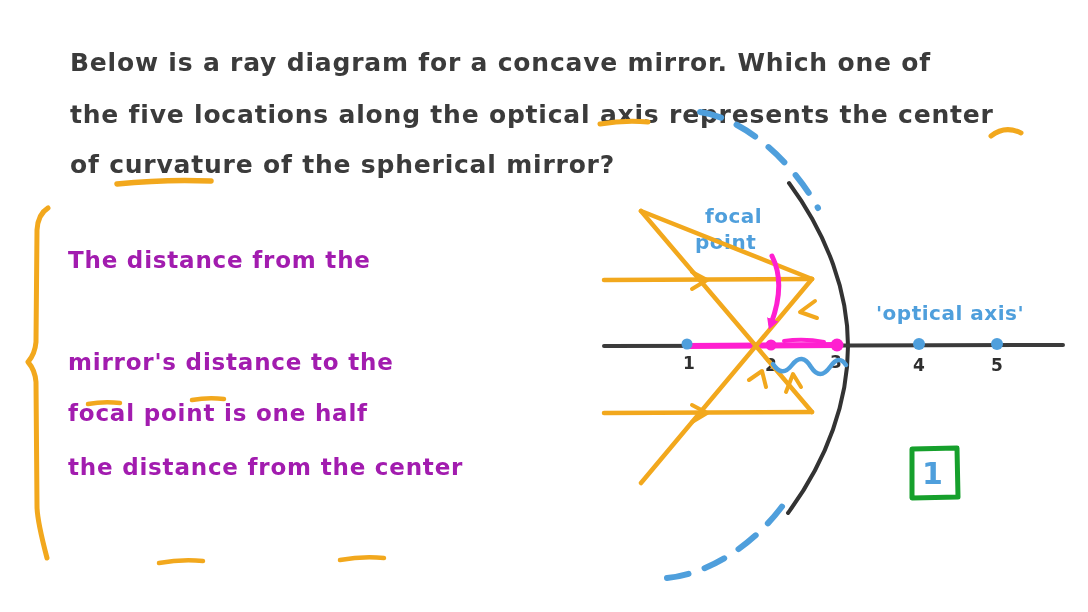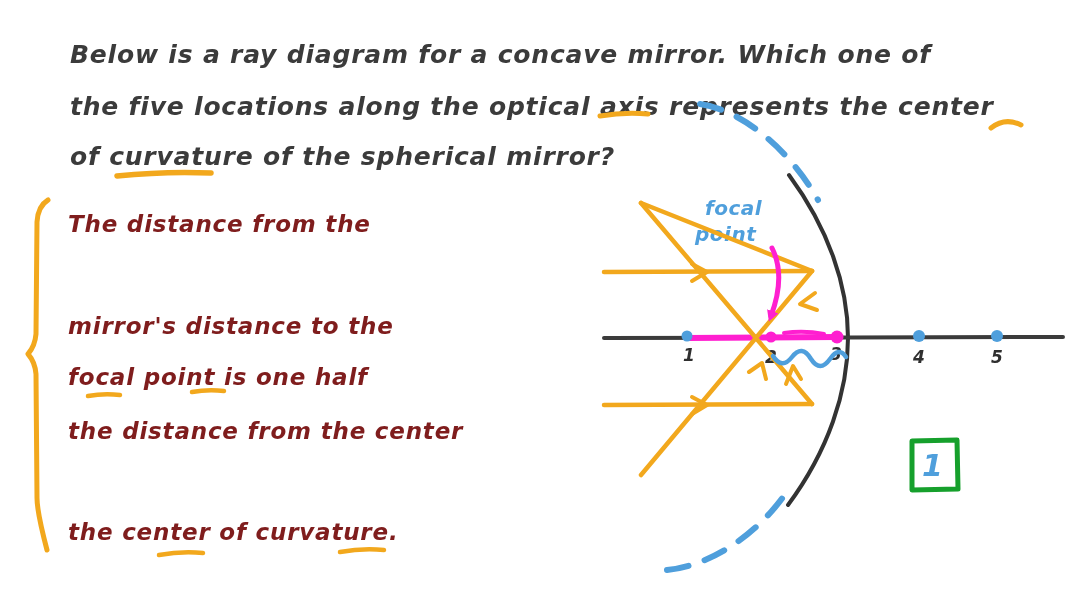--- a/index.html
+++ b/index.html
@@ -3,40 +3,41 @@
 <meta charset="utf-8">
 <style>
   html,body{margin:0;padding:0;}
   body{
     width:1088px;height:612px;
     background:#ffffff;
     font-family:"DejaVu Sans", sans-serif;
     overflow:hidden;
     position:relative;
   }
-  #stage{position:absolute;left:0;top:0;width:1088px;height:453px;font-style:italic;}
+  #stage{position:absolute;left:0;top:8px;width:1088px;height:453px;}
   #stage svg{position:absolute;left:0;top:0;}
 
   .q-text{
     position:absolute;
     font-family:"DejaVu Sans", sans-serif;
     font-weight:700;
     color:#3b3b3b;
     font-size:25px;
     letter-spacing:0.8px;
     white-space:nowrap;
   }
   .g-text{
     position:absolute;
     font-family:"DejaVu Sans", sans-serif;
     font-weight:700;
-    color:#7f1d1d;
+    color:#a21caf;
     font-size:23px;
     letter-spacing:0.8px;
     white-space:nowrap;
+    margin-top:28px;
   }
   .blue-label{
     position:absolute;
     font-family:"DejaVu Sans", sans-serif;
     font-weight:700;
     color:#4f9fdc;
     font-size:20px;
     letter-spacing:0.5px;
     white-space:nowrap;
   }
@@ -63,25 +64,25 @@
 <div id="stage">
 
   <div class="q-text" style="left:70px;top:40px;">Below is a ray diagram for a concave mirror. Which one of</div>
   <div class="q-text" style="left:70px;top:92px;">the five locations along the optical axis represents the center</div>
   <div class="q-text" style="left:70px;top:142px;">of curvature of the spherical mirror?</div>
 
   <div class="g-text" style="left:68px;top:211px;">The distance from the</div>
   <div class="g-text" style="left:68px;top:313px;">mirror's distance to the</div>
   <div class="g-text" style="left:68px;top:364px;">focal point is one half</div>
   <div class="g-text" style="left:68px;top:418px;">the distance from the center</div>
-  <div class="g-text" style="left:68px;top:519px;">the center of curvature.</div>
 
   <div class="blue-label" style="left:697px;top:196px;margin-left:8px;">focal</div>
   <div class="blue-label" style="left:695px;top:222px;">point</div>
 
+  <div class="blue-label" style="left:876px;top:293px;">'optical axis'</div>
 
   <div class="axis-num" style="left:683px;top:345px;">1</div>
   <div class="axis-num" style="left:765px;top:347px;">2</div>
   <div class="axis-num" style="left:830px;top:344px;">3</div>
   <div class="axis-num" style="left:913px;top:347px;">4</div>
   <div class="axis-num" style="left:991px;top:347px;">5</div>
 
   <div class="answer-num" style="left:922px;top:448px;">1</div>
 
   <svg width="1088" height="612" viewBox="0 0 1088 612">

